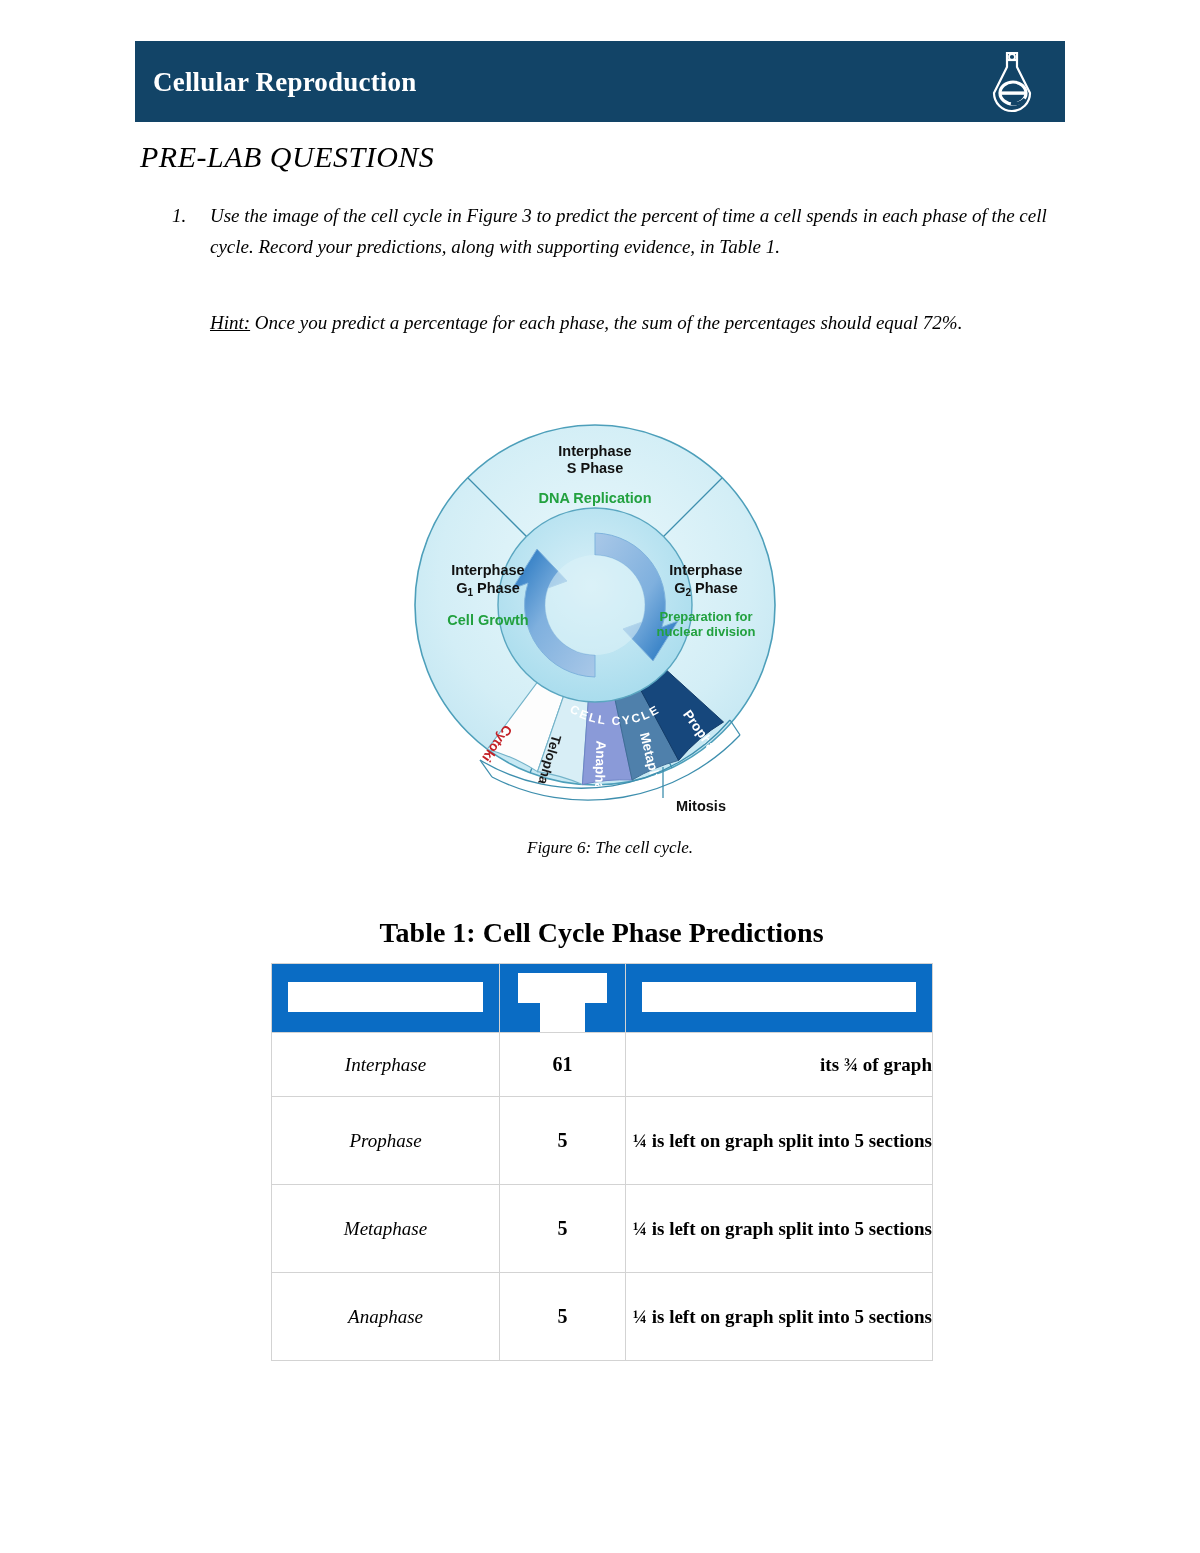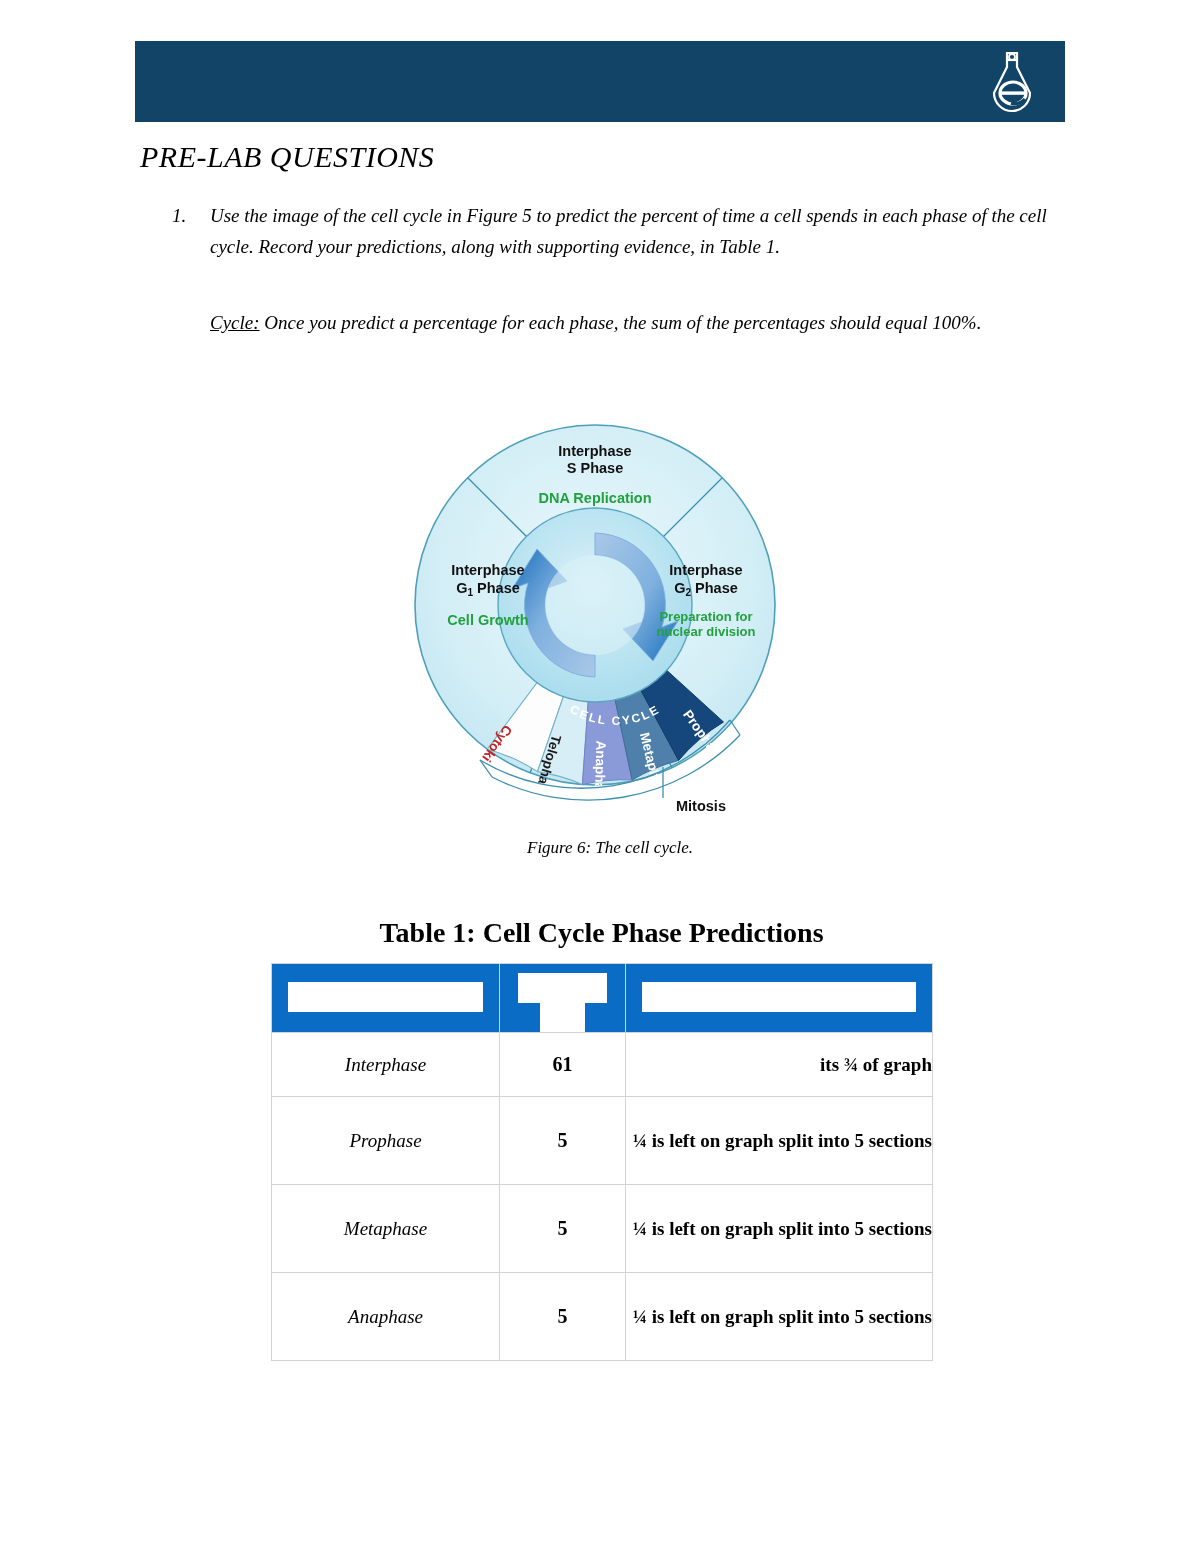--- a/index.html
+++ b/index.html
@@ -203,20 +203,21 @@
     font-family: "Liberation Serif", serif;
     padding: 0 14px;
   }
   .row-h1 { height: 64px; }
   .row-h2 { height: 88px; }
 </style>
 </head>
 <body>
 
 <div id="header-banner">
+  <div id="header-title">Cellular Reproduction</div>
   <div id="flask-logo">
     <svg viewBox="0 0 54 66" width="54" height="66" xmlns="http://www.w3.org/2000/svg">
       <g fill="none" stroke="#ffffff" stroke-width="2.2">
         <path d="M22 4 h10 v14 l13 26 a14 14 0 1 1 -36 0 l13 -26 z"></path>
         <path d="M22 11 h10"></path>
       </g>
       <circle cx="27" cy="8" r="3" fill="none" stroke="#ffffff" stroke-width="1.8"></circle>
       <g>
         <ellipse cx="28" cy="44" rx="13" ry="11" fill="none" stroke="#ffffff" stroke-width="3.2"></ellipse>
         <rect x="16" y="42.4" width="24" height="3.4" fill="#ffffff"></rect>
@@ -224,26 +225,26 @@
       </g>
     </svg>
   </div>
 </div>
 
 <div id="prelab-heading">PRE-LAB QUESTIONS</div>
 
 <div id="question-block">
   <div class="q-row">
     <span class="q-number">1.</span>
-    <span class="q-text">Use the image of the cell cycle in Figure 5 to predict the percent of time a cell spends in each phase of the cell cycle. Record your predictions, along with supporting evidence, in Table 1.</span>
+    <span class="q-text">Use the image of the cell cycle in Figure 3 to predict the percent of time a cell spends in each phase of the cell cycle. Record your predictions, along with supporting evidence, in Table 1.</span>
   </div>
 </div>
 
 <div id="hint-block">
-  <span class="hint-label">Cycle:</span><span> Once you predict a percentage for each phase, the sum of the percentages should equal 100%.</span>
+  <span class="hint-label">Hint:</span><span> Once you predict a percentage for each phase, the sum of the percentages should equal 72%.</span>
 </div>
 
 <div id="figure-wrap">
   <svg id="cellcycle-svg" viewBox="0 0 410 400" width="410" height="400" xmlns="http://www.w3.org/2000/svg">
     <defs>
       <radialGradient id="outerGrad" cx="50%" cy="42%" r="62%">
         <stop offset="0%" stop-color="#eaf8fb"></stop>
         <stop offset="70%" stop-color="#d3eef6"></stop>
         <stop offset="100%" stop-color="#c2e6f2"></stop>
       </radialGradient>

